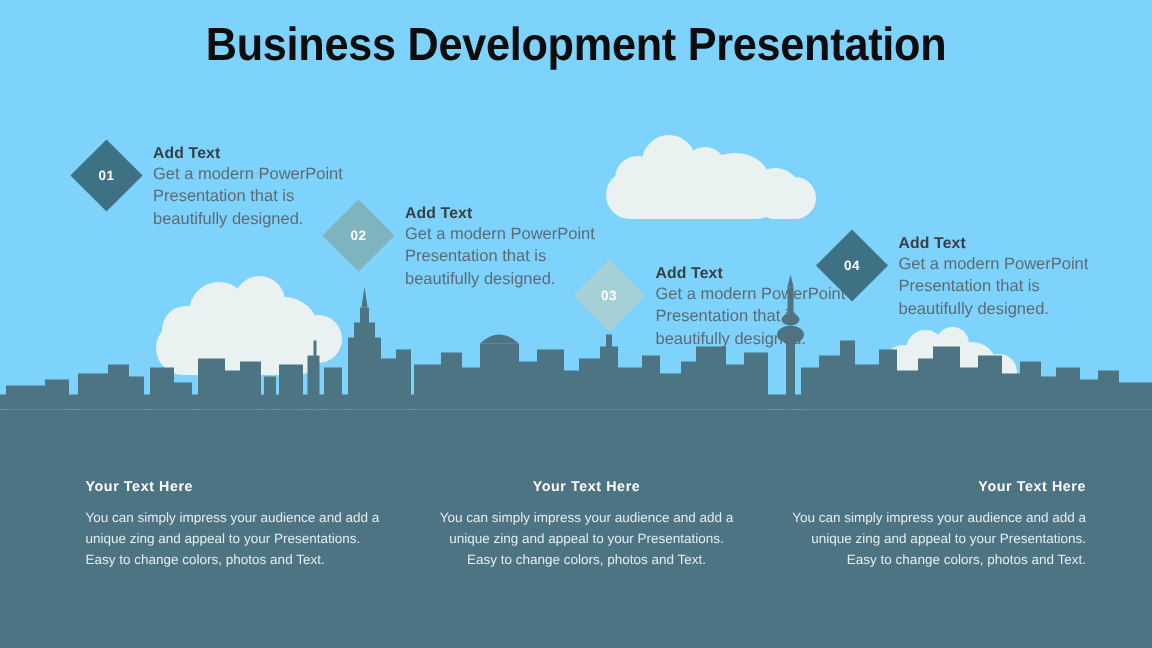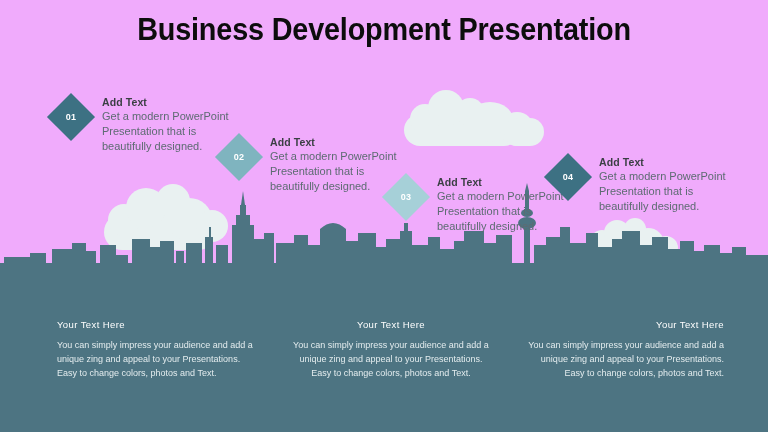--- a/index.html
+++ b/index.html
@@ -2,21 +2,21 @@
 <html><head>
 <meta charset="utf-8">
 <style>
   html,body{margin:0;padding:0;}
   body{
     width:768px;height:432px;overflow:hidden;
     background:#ffffff;
     font-family:"Liberation Sans", sans-serif;
     position:relative;
   }
-  #slide{position:absolute;left:0;top:0;width:768px;height:432px;overflow:hidden;background:#f0abfc;}
+  #slide{position:absolute;left:0;top:0;width:768px;height:432px;overflow:hidden;background:#7dd3fc;}
 
   
   #title{
     position:absolute;left:0;top:12px;width:768px;
     text-align:center;
     font-size:31px;
     font-weight:bold;
     color:#0d0d0d;
     letter-spacing:-0.2px;
     transform:scaleX(0.93);
@@ -56,21 +56,21 @@
     font-size:10.5px;font-weight:bold;color:#3a3f43;
     margin:0 0 1px 0;letter-spacing:0.1px;
   }
   .step .bd{
     font-size:11px;color:#5d6b72;line-height:1.38;
   }
 
   
   .col{position:absolute;top:46px;width:200px;}
   .col .ch{
-    font-size:9.5px;font-weight:normal;color:#ffffff;
+    font-size:9.5px;font-weight:bold;color:#ffffff;
     margin:0 0 9px 0;letter-spacing:0.4px;
   }
   .col .cb2{
     font-size:9px;color:#e3ecee;line-height:1.55;
   }
   #col1{left:57px;text-align:left;}
   #col2{left:291px;text-align:center;}
   #col3{left:524px;text-align:right;}
 </style>
 </head>

